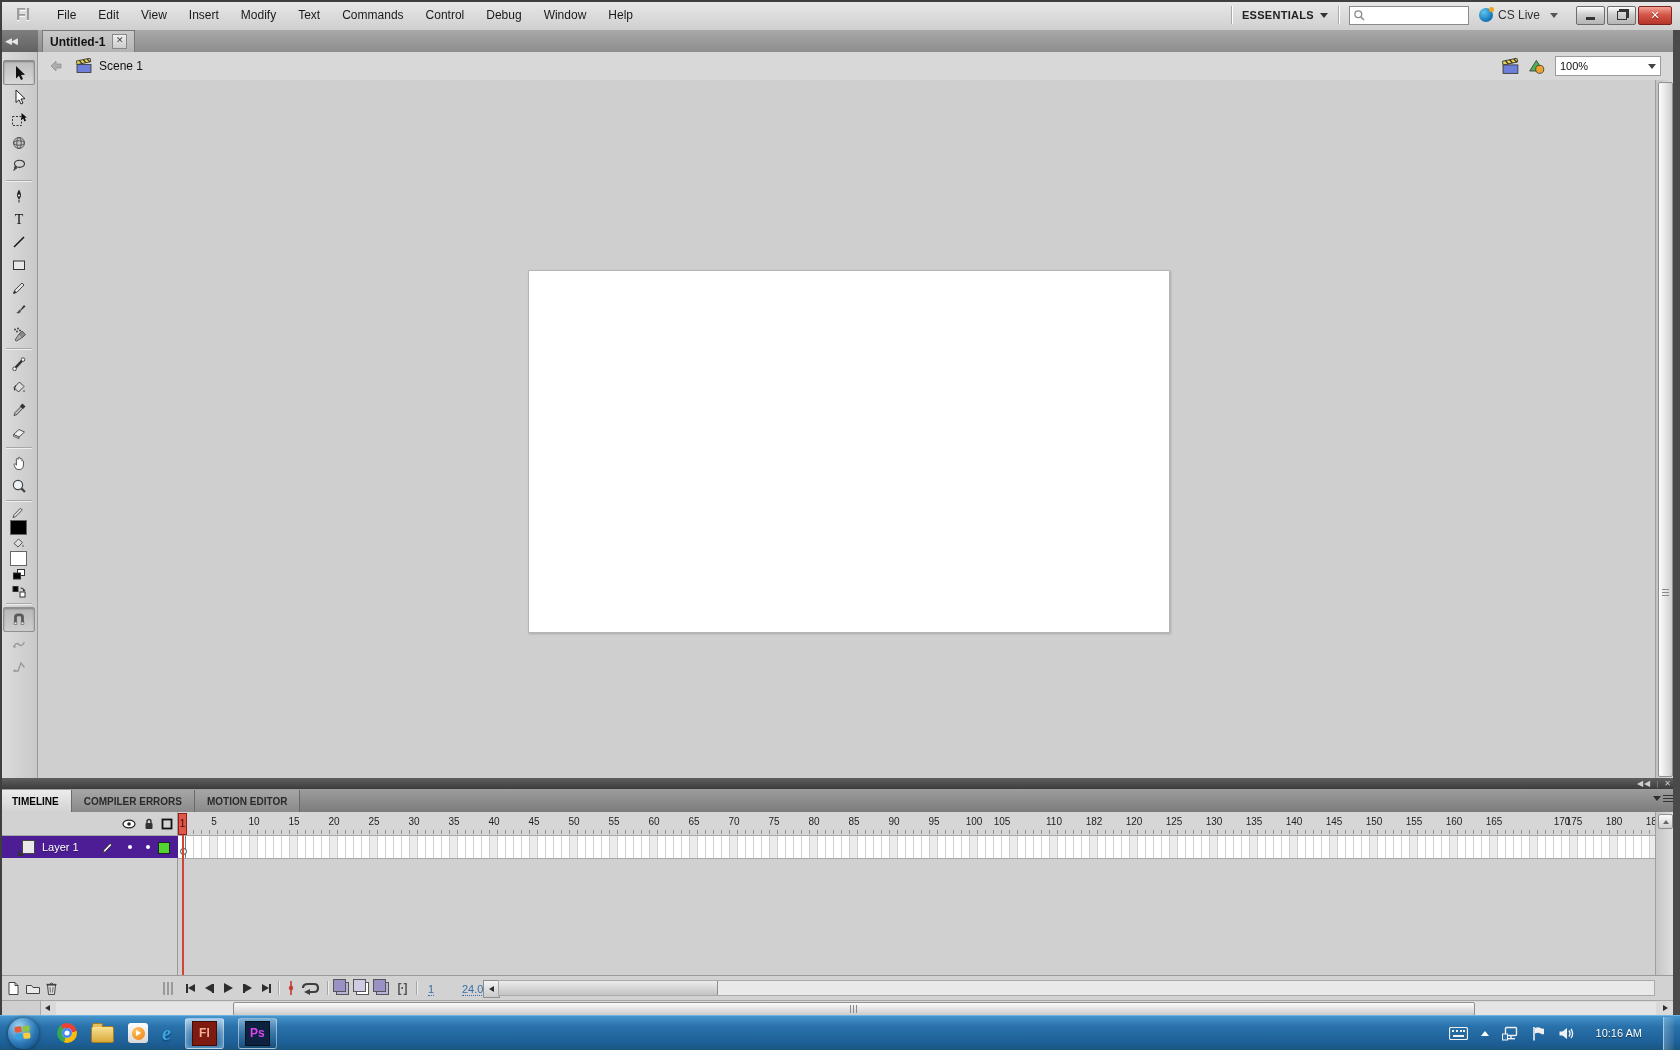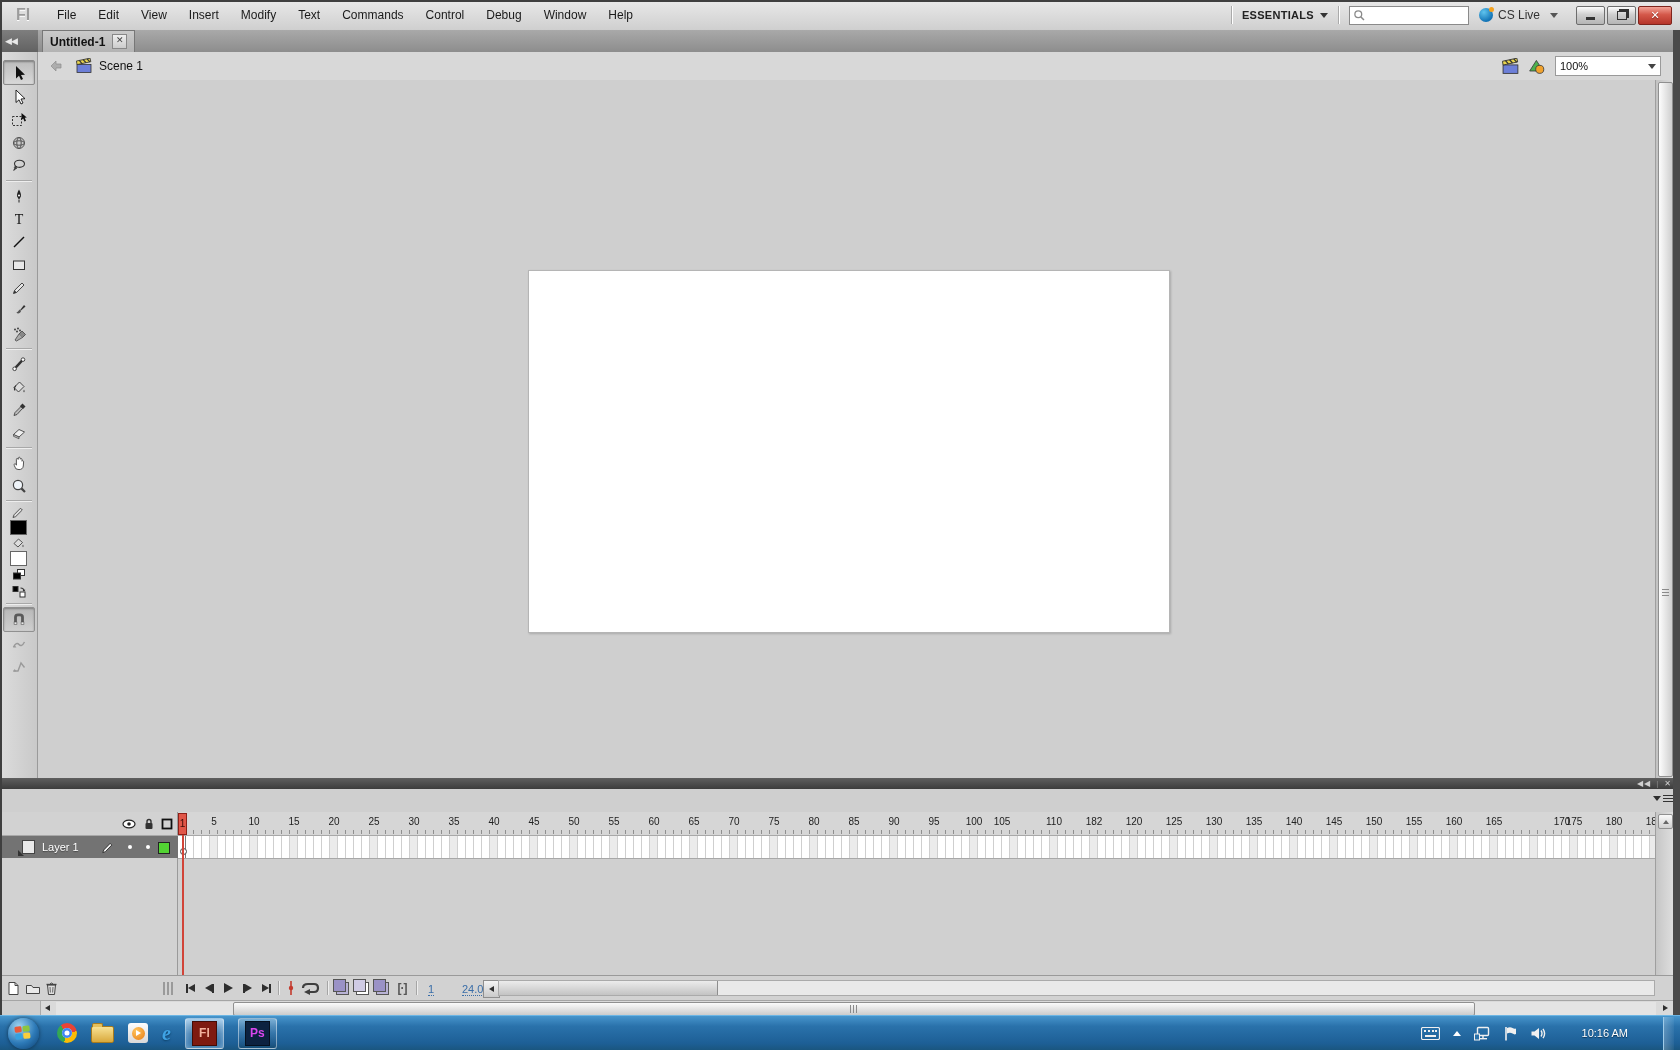--- a/index.html
+++ b/index.html
@@ -78,21 +78,21 @@
               display:flex;align-items:flex-end;}
   .ptab{height:22px;padding:0 12px;display:flex;align-items:center;font-size:10px;font-weight:bold;color:#2a2a2a;
         border-right:1px solid #6a6a6a;background:linear-gradient(#a6a6a6,#8a8a8a);}
   .ptab.active{background:linear-gradient(#ececec,#d2d2d2);color:#000;}
   .panel-menu{position:absolute;right:6px;top:795px;display:flex;align-items:center;gap:2px;color:#333;}
   .burger{width:11px;height:7px;background:repeating-linear-gradient(#333 0 1px,transparent 1px 3px);}
   .tl-content{position:absolute;left:0;top:812px;width:1680px;height:163px;background:#d0d0d0;overflow:hidden;}
   .tl-left{position:absolute;left:0;top:0;width:178px;height:163px;border-right:1px solid #9a9a9a;box-sizing:border-box;background:#d2d2d2;}
   .tl-left-head{position:absolute;left:0;top:0;width:178px;height:24px;border-bottom:1px solid #a8a8a8;box-sizing:border-box;}
   .hicon{position:absolute;top:4px;}
-  .layer-row{position:absolute;left:0;top:24px;width:178px;height:22px;background:#737373;display:flex;align-items:center;color:#fff;}
+  .layer-row{position:absolute;left:0;top:24px;width:178px;height:22px;background:#4c1d95;display:flex;align-items:center;color:#fff;}
   .layer-page{width:11px;height:12px;background:#e9e9e9;border:1px solid #444;margin-left:22px;position:relative;}
   .layer-page:after{content:"";position:absolute;left:-5px;bottom:-3px;border-top:6px solid transparent;border-left:6px solid #333;}
   .layer-name{margin-left:7px;font-size:11px;text-shadow:0 1px 1px rgba(0,0,0,.4);}
   .layer-dot{width:4px;height:4px;border-radius:50%;background:#fff;position:absolute;top:9px;}
   .layer-outline{position:absolute;left:158px;top:6px;width:10px;height:10px;border:1px solid #222;}
   .tl-frames{position:absolute;left:178px;top:0;width:1477px;height:163px;overflow:hidden;}
   .ruler{position:absolute;left:0;top:0;width:1477px;height:24px;background:#d6d6d6;border-bottom:1px solid #a8a8a8;box-sizing:border-box;}
   .ruler-num{position:absolute;top:4px;font-size:10px;color:#222;transform:translateX(-50%);}
   .ruler-ticks{position:absolute;left:0;top:18px;width:1477px;height:4px;
                background:repeating-linear-gradient(90deg,transparent 0 7px,#8f8f8f 7px 8px);}
@@ -159,21 +159,21 @@
   .wmp i{width:13px;height:13px;border-radius:50%;background:radial-gradient(circle at 35% 30%,#ffc55e,#e97c12);display:flex;align-items:center;justify-content:center;}
   .wmp b{width:0;height:0;border-top:3px solid transparent;border-bottom:3px solid transparent;border-left:5px solid #fff;margin-left:1px;}
   .ie{font-family:"Liberation Serif","DejaVu Serif",serif;font-style:italic;font-weight:bold;font-size:20px;color:#3fa3e4;text-shadow:0 1px 2px #0b3e66;}
   .appbtn{width:37px;height:29px;border-radius:3px;display:flex;align-items:center;justify-content:center;
           border:1px solid rgba(255,255,255,.45);background:linear-gradient(rgba(255,255,255,.32),rgba(255,255,255,.08) 50%,rgba(0,0,0,.12));}
   .appbtn.lit{background:linear-gradient(rgba(255,255,255,.55),rgba(255,255,255,.2) 50%,rgba(120,180,230,.25));box-shadow:0 0 6px rgba(180,220,255,.6) inset;}
   .fl-ic{width:23px;height:23px;background:#7e1a10;border:1px solid #430c06;color:#f3b29e;font-weight:bold;font-size:12px;display:flex;align-items:center;justify-content:center;}
   .ps-ic{width:23px;height:23px;background:#0c2240;border:1px solid #05101f;color:#d946ef;font-weight:bold;font-size:12px;display:flex;align-items:center;justify-content:center;}
   .tray{margin-left:auto;display:flex;align-items:center;gap:13px;padding-right:6px;color:#fff;}
   .tray svg{display:block;}
-  .clock{font-size:11px;color:#fff;text-shadow:0 1px 1px #0a3050;margin:0 22px;}
+  .clock{font-size:11px;color:#fff;text-shadow:0 1px 1px #0a3050;margin:0 8px;}
   .show-desktop{width:10px;height:33px;border-left:1px solid #9fcbe8;background:linear-gradient(90deg,rgba(255,255,255,.25),rgba(255,255,255,.05));}
   .tri-up-w{width:0;height:0;border-left:4px solid transparent;border-right:4px solid transparent;border-bottom:5px solid #fff;}
 </style>
 </head>
 <body>
 
 <div id="root">
 
   <div class="menubar">
     <div class="fl-logo">Fl</div>
@@ -441,20 +441,25 @@
       </div>
   </div>
   <div class="edge-right"></div>
 
   <div class="panel-topbar">
     <span class="pt-icons">
       <span>◀◀</span>
       <span style="color:#888">|</span>
       <span>✕</span>
     </span>
+  </div>
+  <div class="panel-tabs">
+    <div class="ptab active">TIMELINE</div>
+    <div class="ptab">COMPILER ERRORS</div>
+    <div class="ptab">MOTION EDITOR</div>
   </div>
   <div class="panel-menu">
     <span class="dd-arrow" style="border-top-color:#2e2e2e"></span>
       <span class="burger"></span>
   </div>
 
   <div class="tl-content">
 
     <div class="tl-left">
       <div class="tl-left-head">

